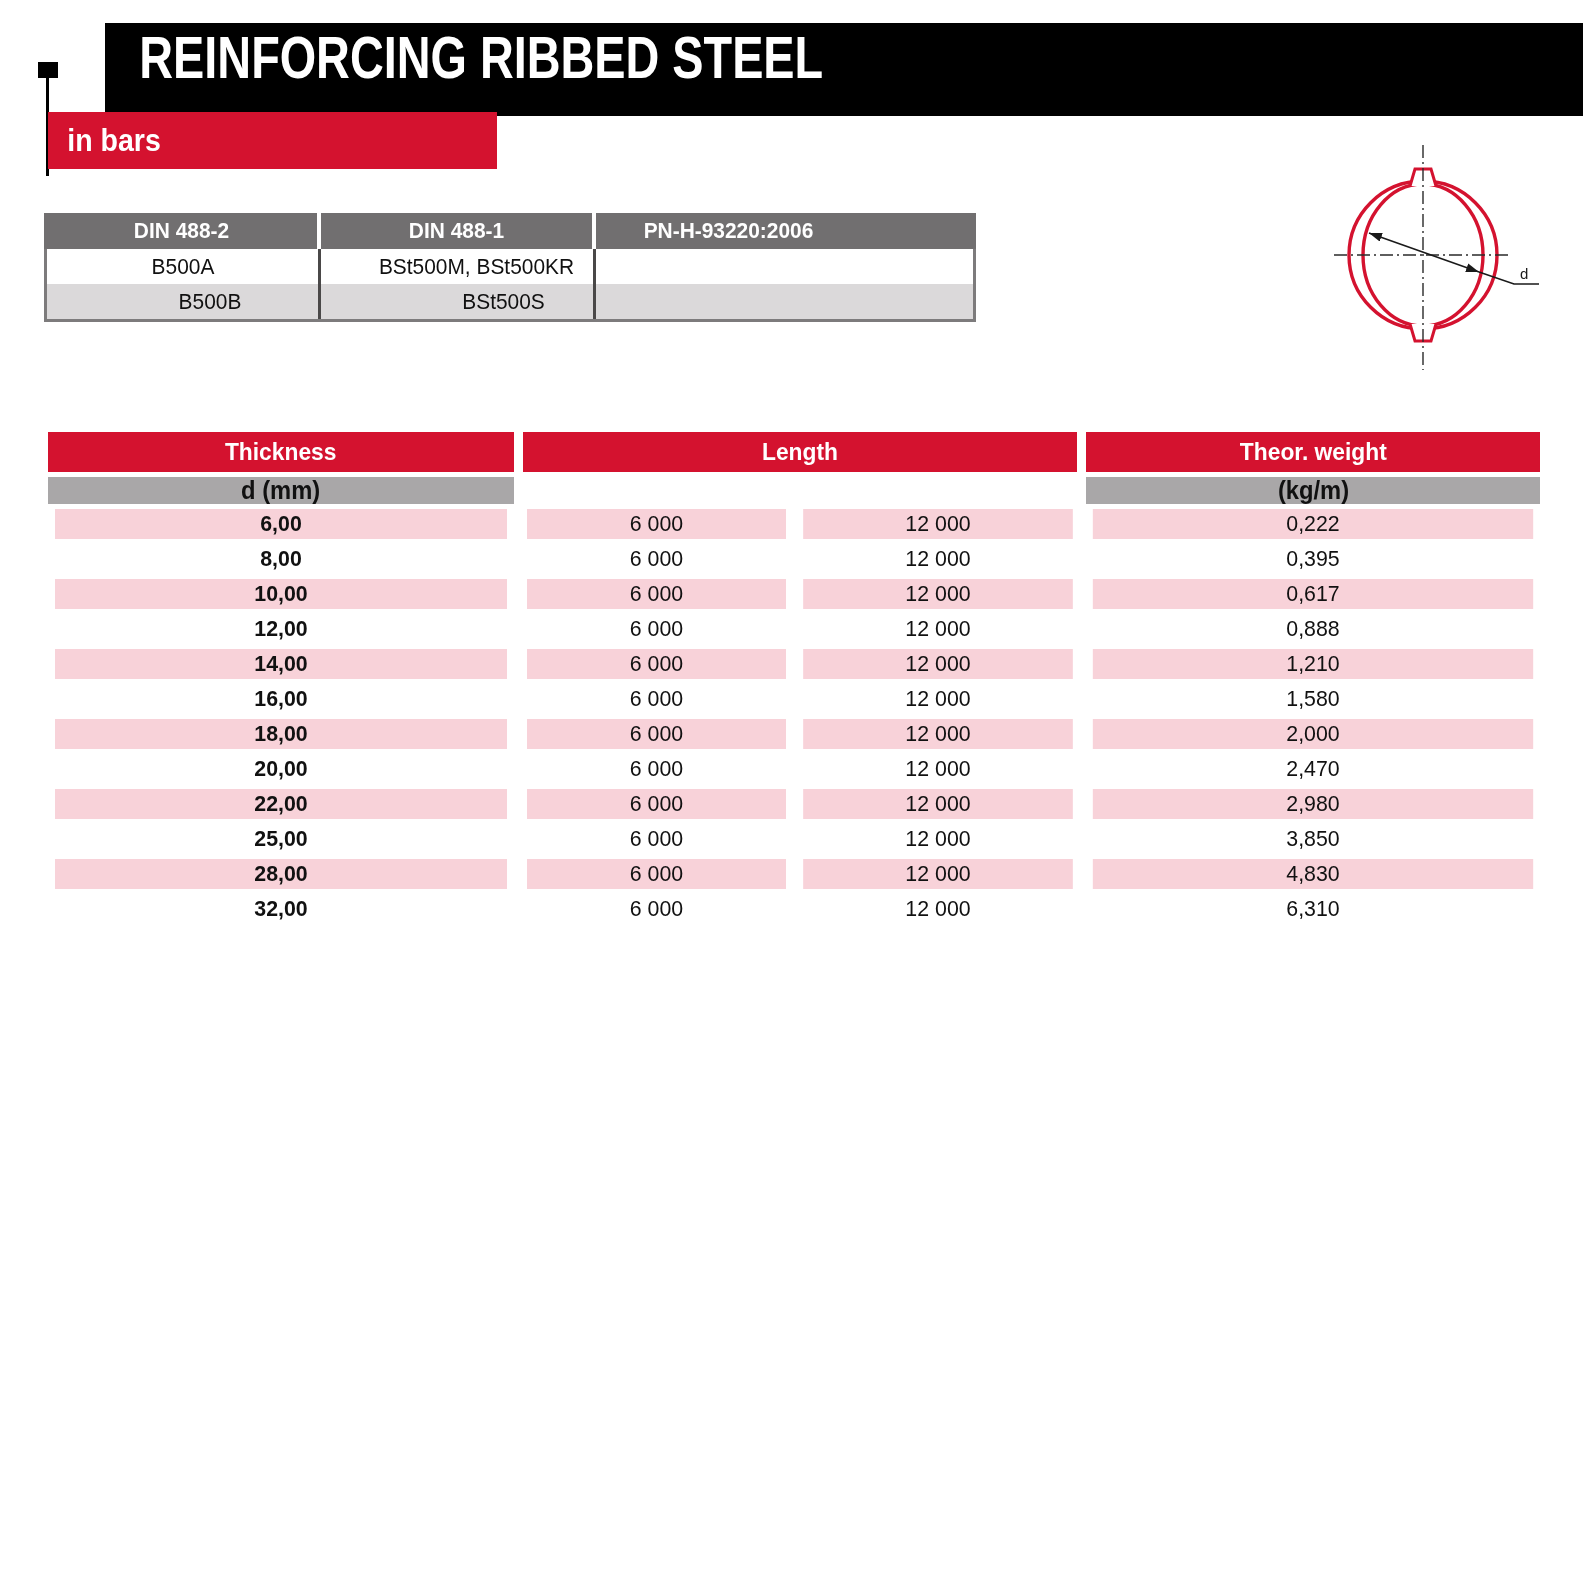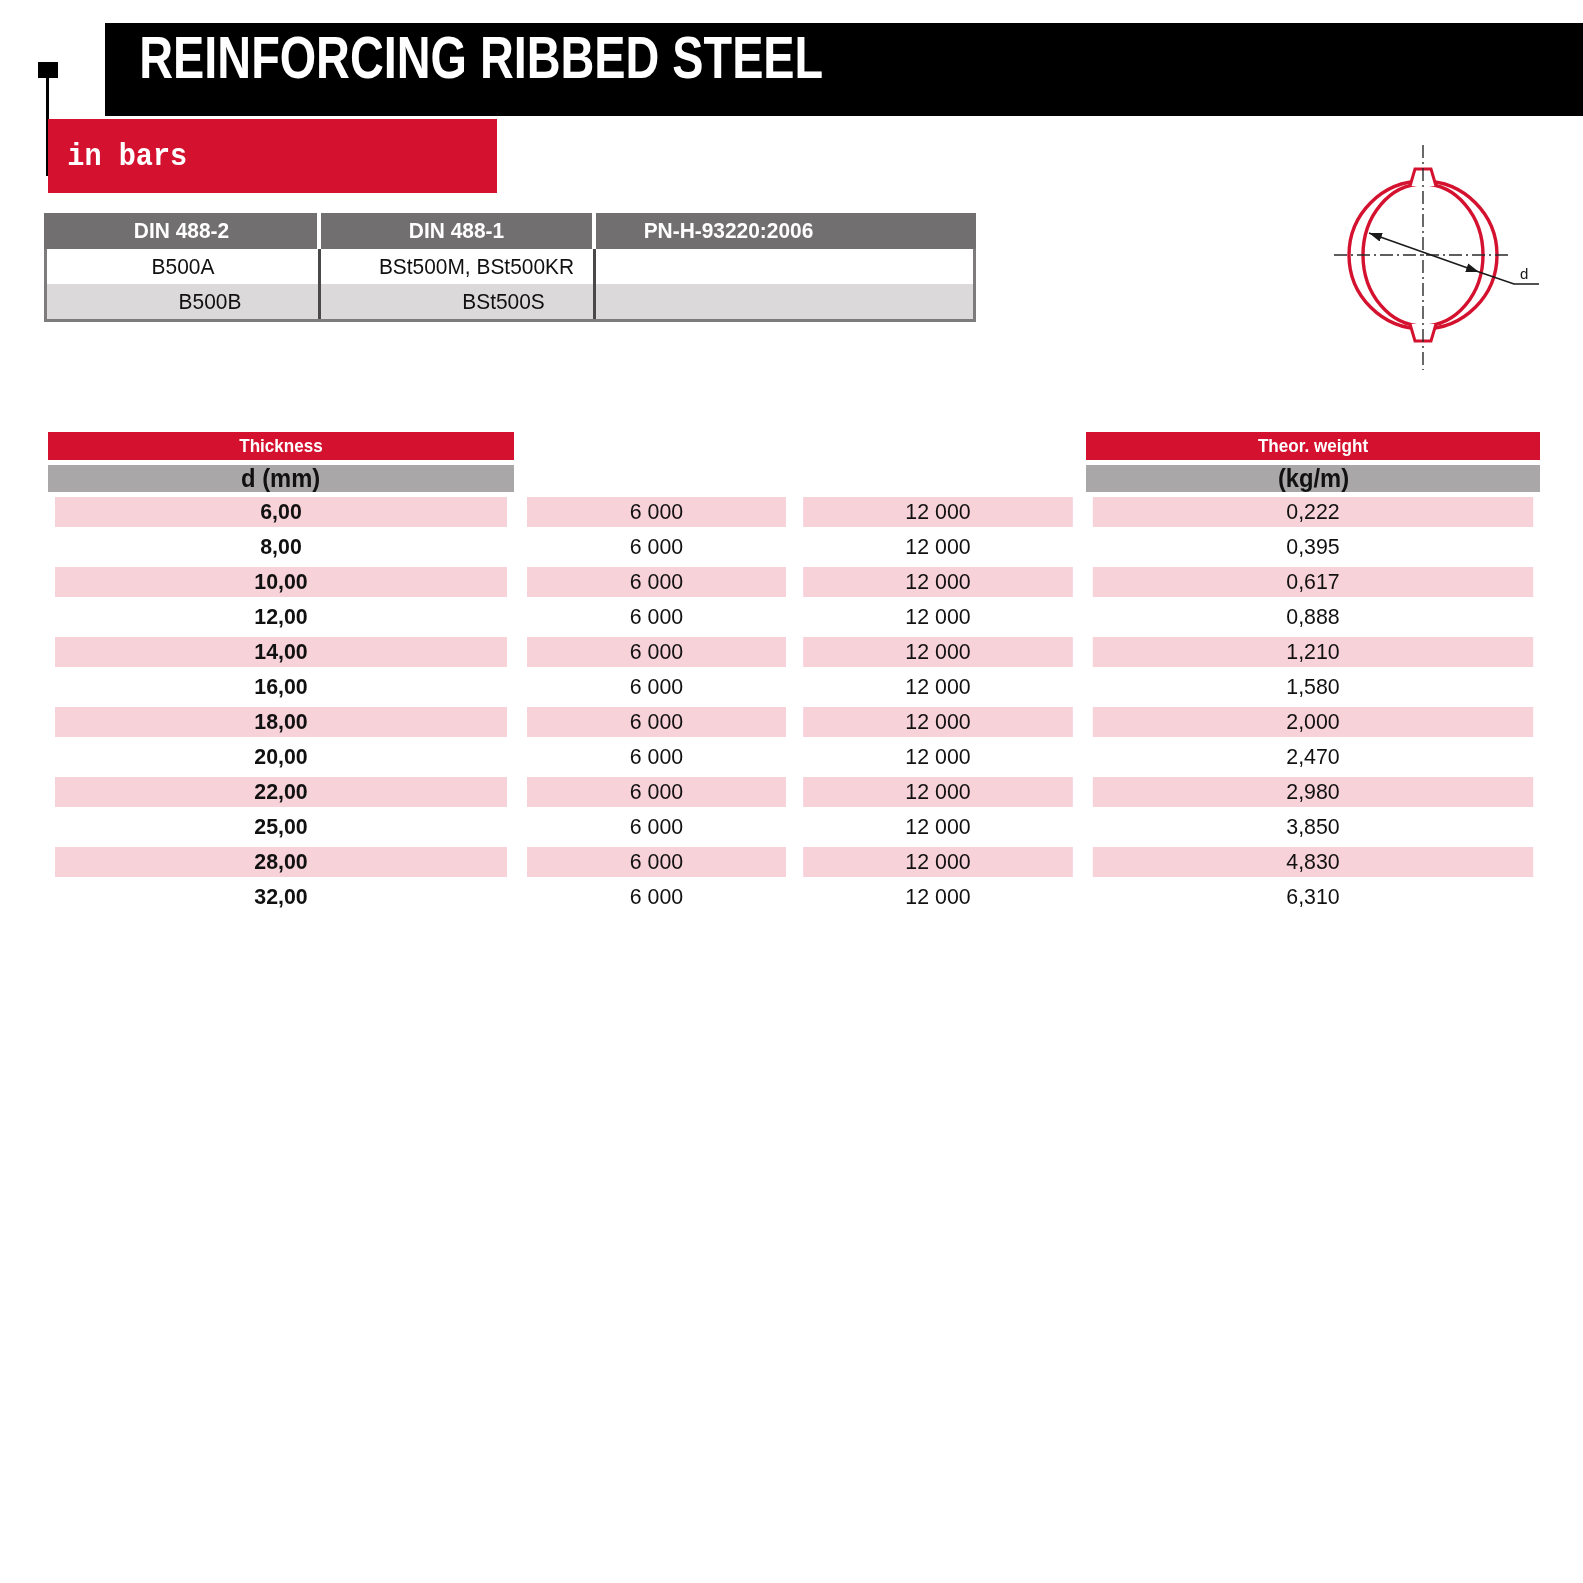--- a/index.html
+++ b/index.html
@@ -27,22 +27,22 @@
     transform:scaleX(0.78);transform-origin:0 50%;
     padding-left:44px;white-space:nowrap;
   }
   .corner-marker{
     position:absolute;left:38px;top:62px;width:20px;height:16px;background:#000000;
   }
   .corner-line{
     position:absolute;left:46px;top:77px;width:3px;height:99px;background:#000000;
   }
   .subtitle-bar{
-    position:absolute;left:48px;top:119px;width:449px;height:74px;
-    background:var(--red);display:flex;align-items:center;font-family:Liberation Mono, monospace;
+    position:absolute;left:48px;top:112px;width:449px;height:57px;
+    background:var(--red);display:flex;align-items:center;
   }
   .subtitle-bar h2{
     color:#ffffff;font-size:31px;font-weight:700;padding-left:21px;
     transform:scaleX(0.92);transform-origin:0 50%;white-space:nowrap;
   }
 
   
   .standards{position:absolute;left:44px;top:213px;width:932px;}
   .std-header{
     position:relative;display:grid;grid-template-columns:275px 275px 269px;
@@ -79,22 +79,22 @@
   .spec{position:absolute;left:48px;top:432px;width:1492px;}
   .trow{display:grid;grid-template-columns:466px 9px 267px 9px 278px 9px 454px;}
   .cell{display:flex;align-items:center;justify-content:center;}
   .c1{grid-column:1;}
   .c2{grid-column:3;}
   .c3{grid-column:5;}
   .c4{grid-column:7;}
   .span-len{grid-column:3 / 6;}
   .thead{margin-bottom:5px;}
   .thead .cell{
-    background:var(--red);height:28px;color:#ffffff;
-    font-size:18px;font-weight:700;text-align:center;
+    background:var(--red);height:40px;color:#ffffff;
+    font-size:24px;font-weight:700;text-align:center;
   }
   .thead .cell span{transform:scaleX(0.95);white-space:nowrap;}
   .tunits{margin-bottom:5px;}
   .tunits .cell{
     background:var(--band-gray);height:27px;color:var(--ink);
     font-size:25px;font-weight:700;
   }
   .tunits .cell span{transform:scaleX(0.95);white-space:nowrap;}
   .drow{margin-bottom:5px;}
   .drow .cell{height:30px;font-size:22px;color:var(--ink);transform:scaleX(0.97);}
@@ -161,20 +161,23 @@
     <line x1="44" y1="91" x2="154" y2="130" stroke="#1a1a1a" stroke-width="1.6" marker-start="url(#ah)" marker-end="url(#ah)"></line>
     <polyline points="154,130 189,142 214,142" fill="none" stroke="#1a1a1a" stroke-width="1.6"></polyline>
     <text x="195" y="137" font-size="15" fill="#1a1a1a" font-family="Liberation Sans, DejaVu Sans, sans-serif">d</text>
   </svg>
 
   <div class="spec">
     <div class="trow thead">
       <div class="cell c1">
           <span>Thickness</span>
         </div>
+      <div class="cell span-len">
+          <span>Length</span>
+        </div>
       <div class="cell c4">
           <span>Theor. weight</span>
         </div>
     </div>
     <div class="trow tunits">
       <div class="cell c1">
           <span>d (mm)</span>
         </div>
       <div class="cell c4">
           <span>(kg/m)</span>

